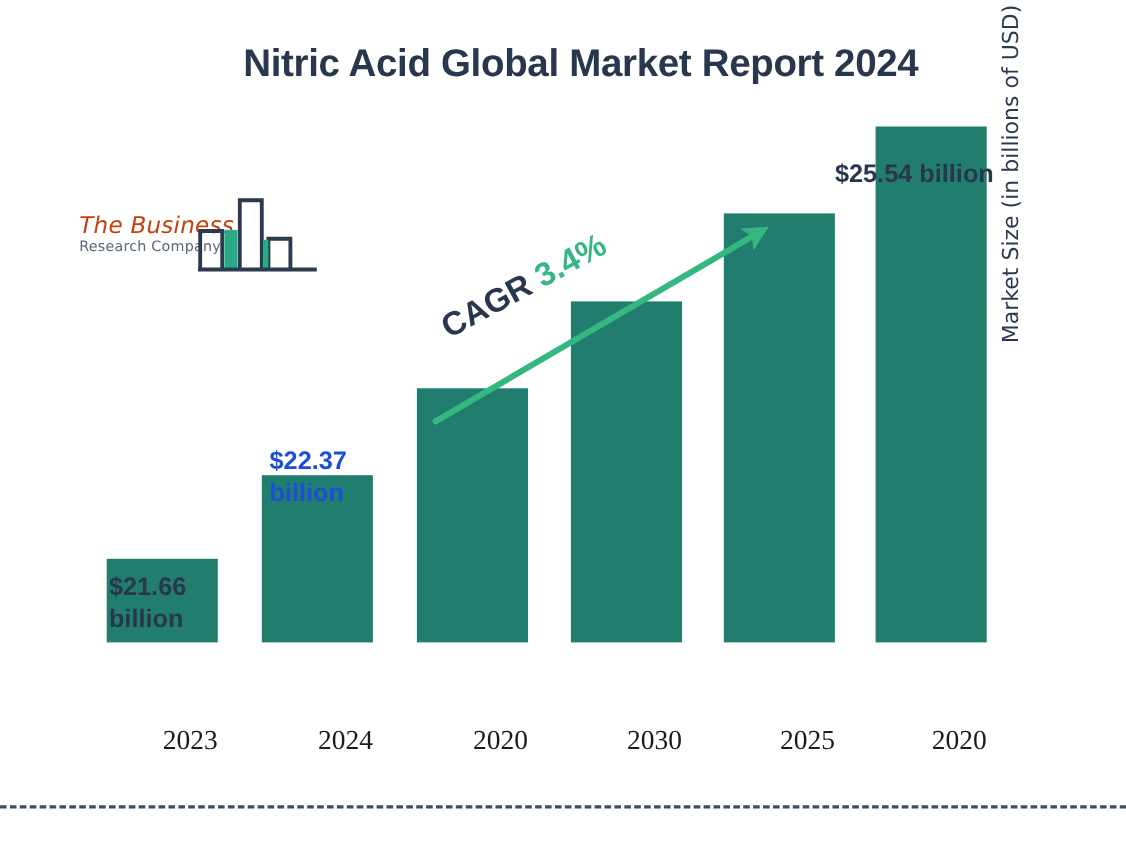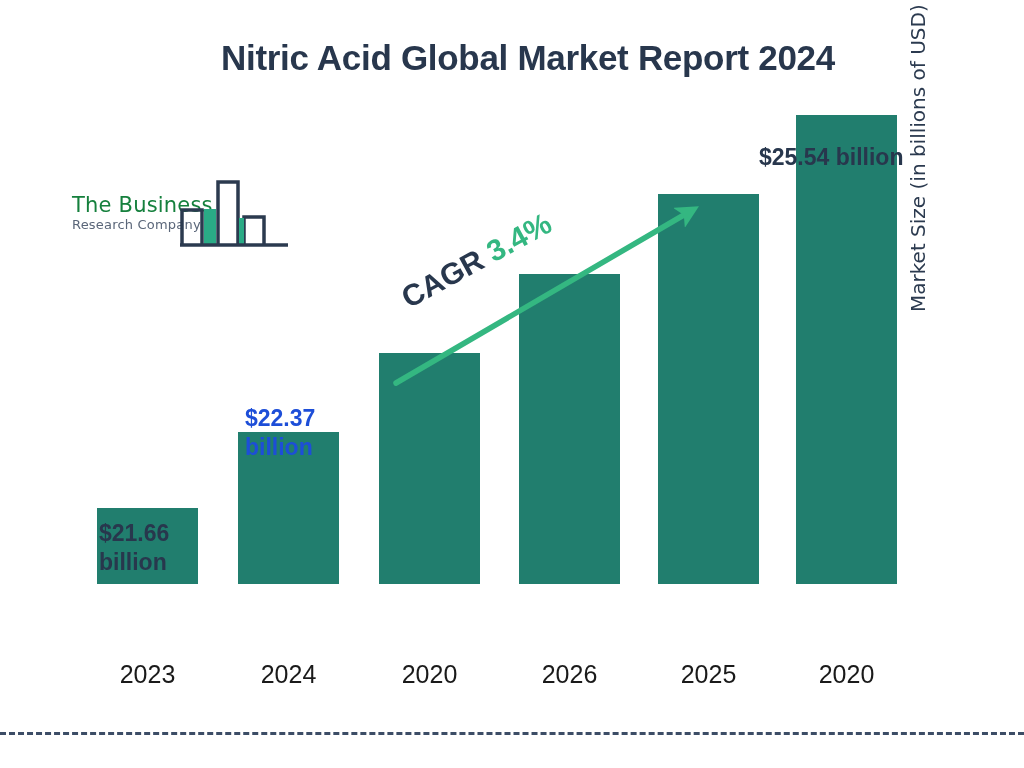--- a/index.html
+++ b/index.html
@@ -40,24 +40,25 @@
   }
   #brand-logo .logo-text {
     position: absolute;
     left: 0;
     top: 18px;
     width: 140px;
   }
   #brand-logo .logo-line1 {
     font-family: "DejaVu Sans", sans-serif;
     font-size: 21px;
-    color: #15803d;
+    color: #c2410c;
     line-height: 1.05;
     letter-spacing: 0.2px;
     white-space: nowrap;
+    font-style: italic;
   }
   #brand-logo .logo-line2 {
     font-family: "DejaVu Sans", sans-serif;
     font-size: 13px;
     color: #5a6679;
     line-height: 1.2;
     letter-spacing: 0.2px;
     white-space: nowrap;
     margin-top: 1px;
   }
@@ -90,24 +91,24 @@
     line-height: 1.28;
     white-space: pre-line;
   }
   .bar-label.accent { color: #1d4ed8; }
   .bar-label.single-line { white-space: nowrap; }
 
   .x-tick {
     position: absolute;
     top: 660px;
     width: 101px;
-    text-align: center;
+    text-align: right;
     font-size: 25px;
     color: #1a1a1a;
-    font-family: Liberation Sans, sans-serif;
+    font-family: Liberation Serif, serif;
   }
 
   
   #y-axis-title {
     position: absolute;
     left: 898px;
     top: 272px;
     width: 390px;
     height: 40px;
     transform: rotate(-90deg);
@@ -184,21 +185,21 @@
 billion</div>
 
   <div class="bar-label accent" style="left:245px; top:404px;">$22.37
 billion</div>
 
   <div class="bar-label single-line" style="left:724px; top:143px;margin-left:35px;">$25.54 billion</div>
 
   <div class="x-tick" style="left:97px;">2023</div>
   <div class="x-tick" style="left:238px;">2024</div>
   <div class="x-tick" style="left:379px;">2020</div>
-  <div class="x-tick" style="left:519px;">2026</div>
+  <div class="x-tick" style="left:519px;">2030</div>
   <div class="x-tick" style="left:658px;">2025</div>
   <div class="x-tick" style="left:796px;">2020</div>
 </div>
 
 <svg id="cagr-arrow">
   <defs>
     <marker id="arrowhead" markerWidth="4.2" markerHeight="4.2" refX="2.1" refY="2.1" orient="auto">
       <path d="M0,0 L4.2,2.1 L0,4.2 L1.0,2.1 Z" fill="#34b781"></path>
     </marker>
   </defs>

